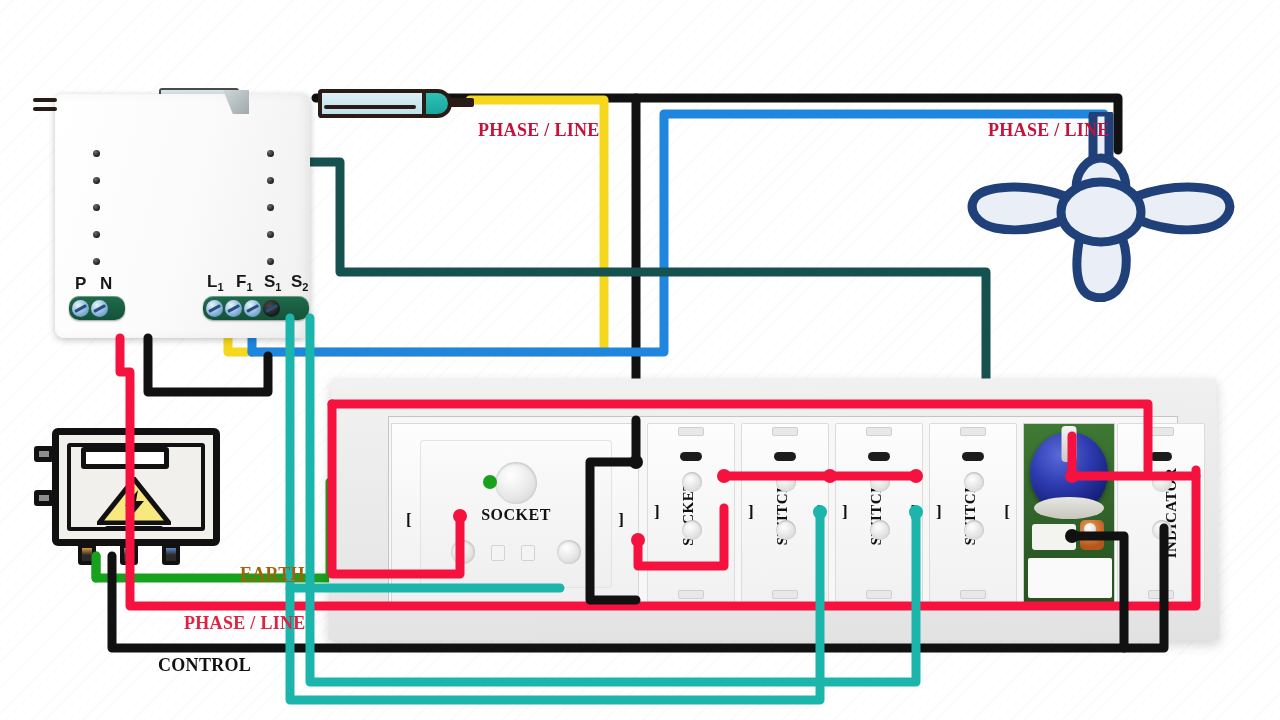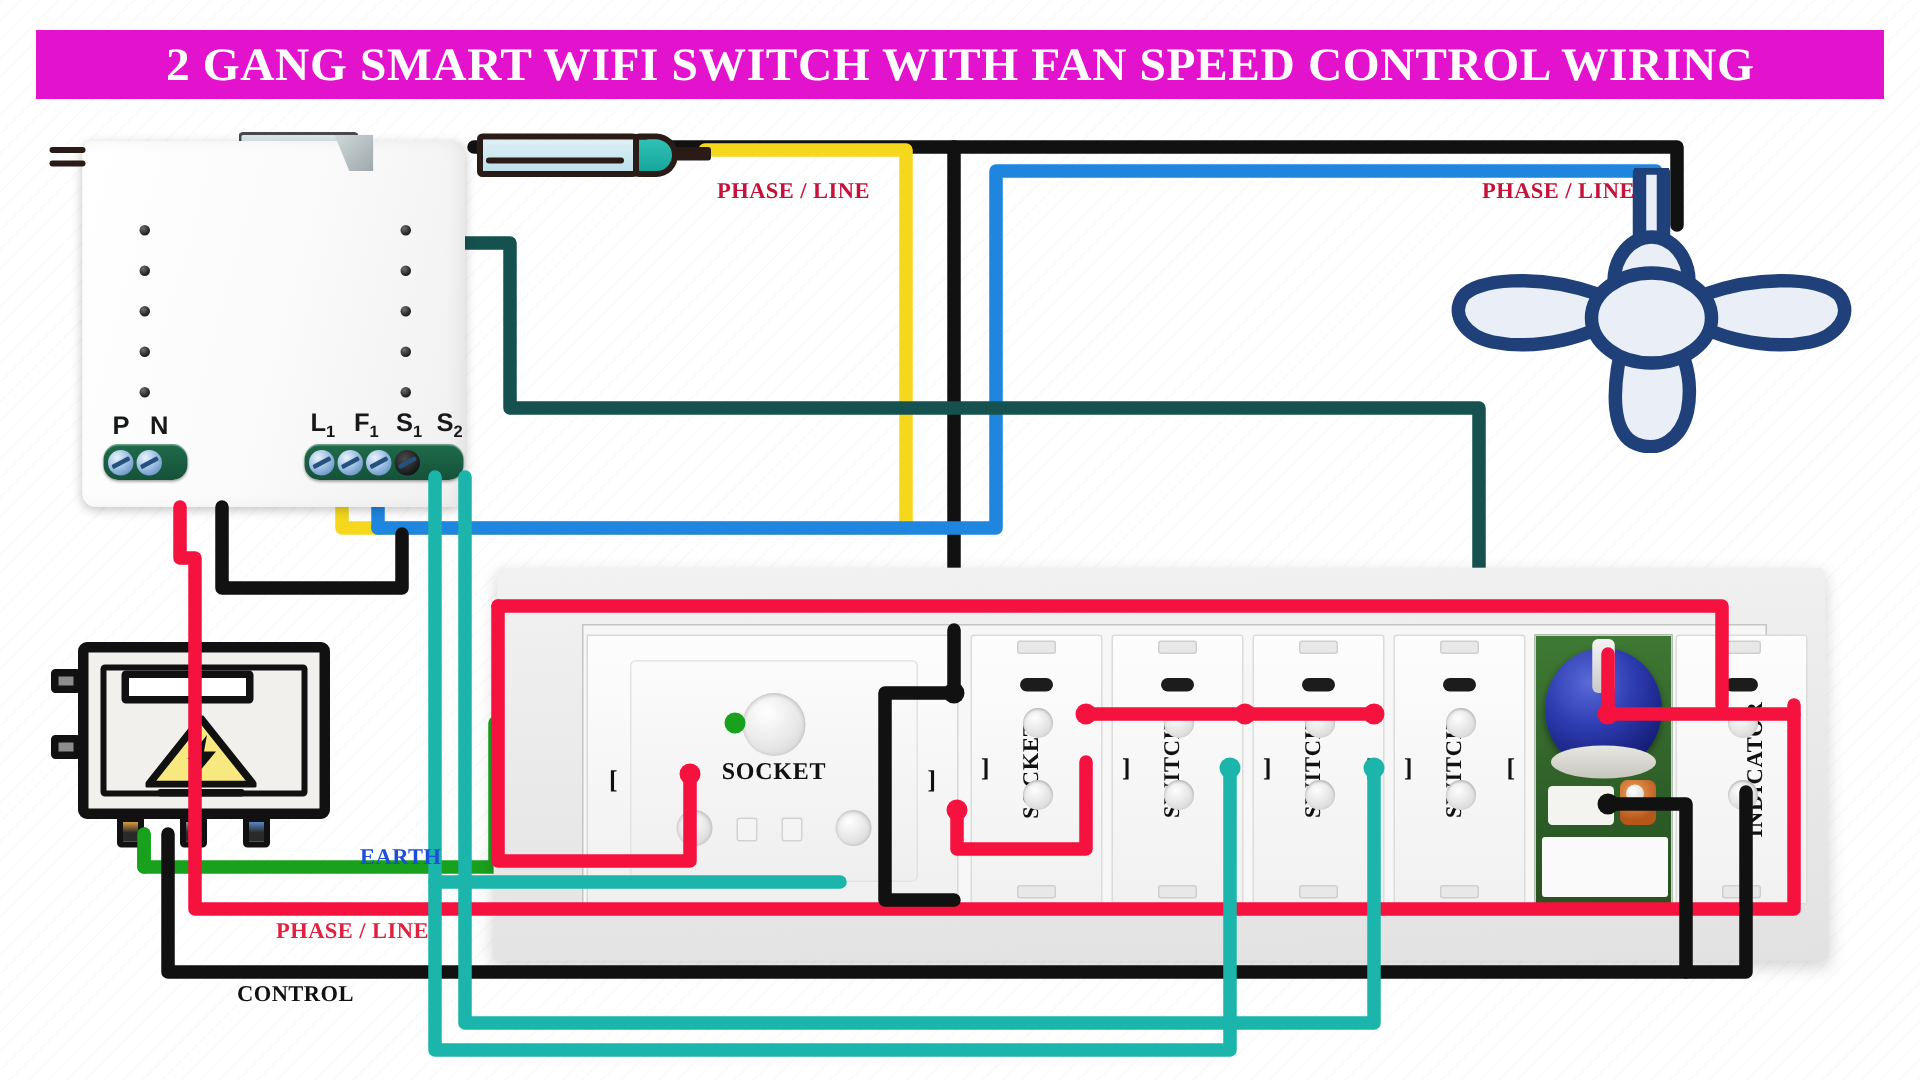--- a/index.html
+++ b/index.html
@@ -302,33 +302,30 @@
   }
   .reg-bottom {
     position:absolute; left: 4px; bottom: 4px; width: 84px; height: 40px;
     background: #fafafa; border-radius: 2px;
   }
 
   
   .wlabel {
     position:absolute; z-index: 12;
     font-family:"Liberation Serif","DejaVu Serif",serif;
-    font-weight: bold; font-size: 15px;
+    font-weight: bold; font-size: 18px;
     white-space: nowrap; letter-spacing: .3px;
   }
 </style>
 </head>
 <body>
 
 <div id="stage">
   <div id="hatch"></div>
 
-  <div id="title-banner">
-    <div id="title-text">2 GANG SMART WIFI SWITCH WITH FAN SPEED CONTROL WIRING</div>
-  </div>
 
   <svg class="layer" id="wires-back" viewBox="0 0 1280 720">
 
     <path class="wire" d="M 316,98 L 1118,98 L 1118,150" stroke="#111111" stroke-width="9"></path>
 
     <path class="wire" d="M 636,98 L 636,420" stroke="#111111" stroke-width="9"></path>
 
     <path class="wire" d="M 470,100 L 604,100 L 604,352 L 228,352 L 228,318" stroke="#f5d71e" stroke-width="9"></path>
 
     <path class="wire" d="M 252,352 L 252,318" stroke="#1f86e0" stroke-width="9"></path>
@@ -555,17 +552,17 @@
     <circle cx="1072" cy="476" r="7" fill="#f5123f"></circle>
     <circle cx="1072" cy="536" r="7" fill="#111"></circle>
     <circle cx="820" cy="512" r="7" fill="#1bb5ab"></circle>
     <circle cx="916" cy="512" r="7" fill="#1bb5ab"></circle>
     <circle cx="638" cy="540" r="7" fill="#f5123f"></circle>
     <circle cx="490" cy="482" r="7" fill="#18a11d"></circle>
   </svg>
 
   <div class="wlabel" style="left:478px; top:120px; color:#c5123a;">PHASE / LINE</div>
   <div class="wlabel" style="left:988px; top:120px; color:#c5123a;">PHASE / LINE</div>
-  <div class="wlabel" style="left:240px; top:564px; color:#1d4ed8;">EARTH</div>
+  <div class="wlabel" style="left:240px; top:564px; color:#a16207;text-decoration:underline;">EARTH</div>
   <div class="wlabel" style="left:184px; top:613px; color:#e0213f;">PHASE / LINE</div>
   <div class="wlabel" style="left:158px; top:655px; color:#111111;">CONTROL</div>
 
 </div>
 
 </body></html>

